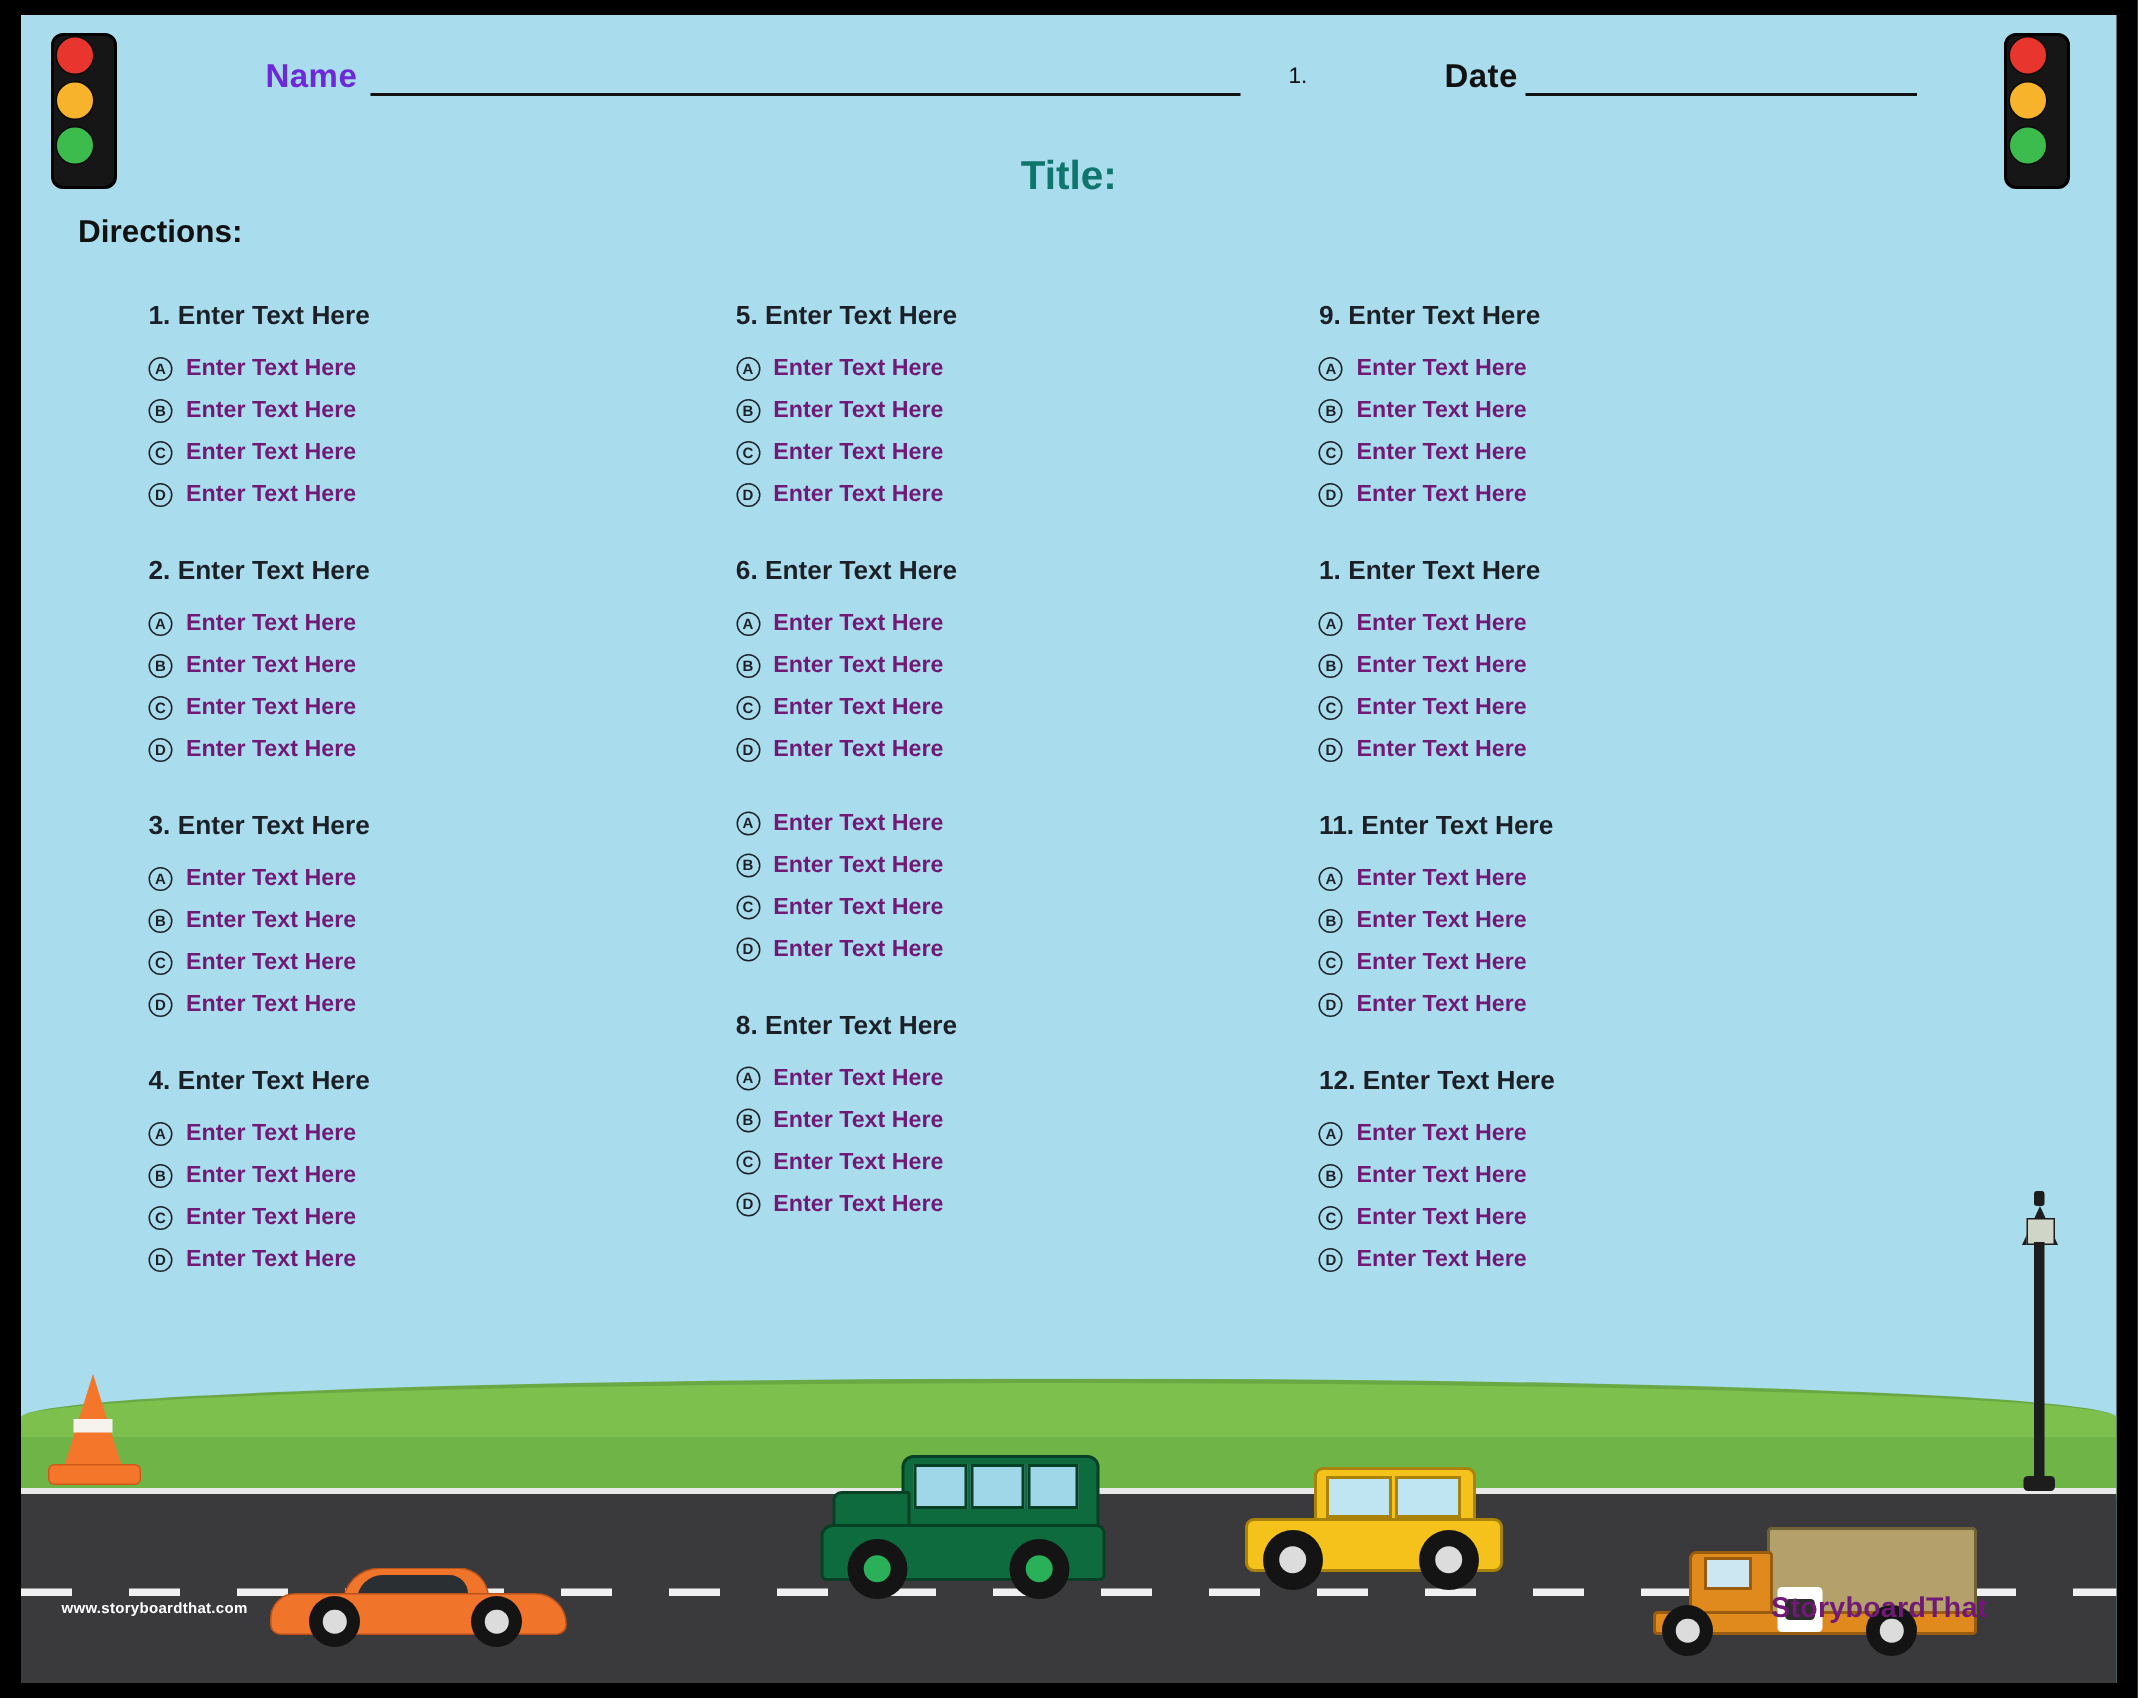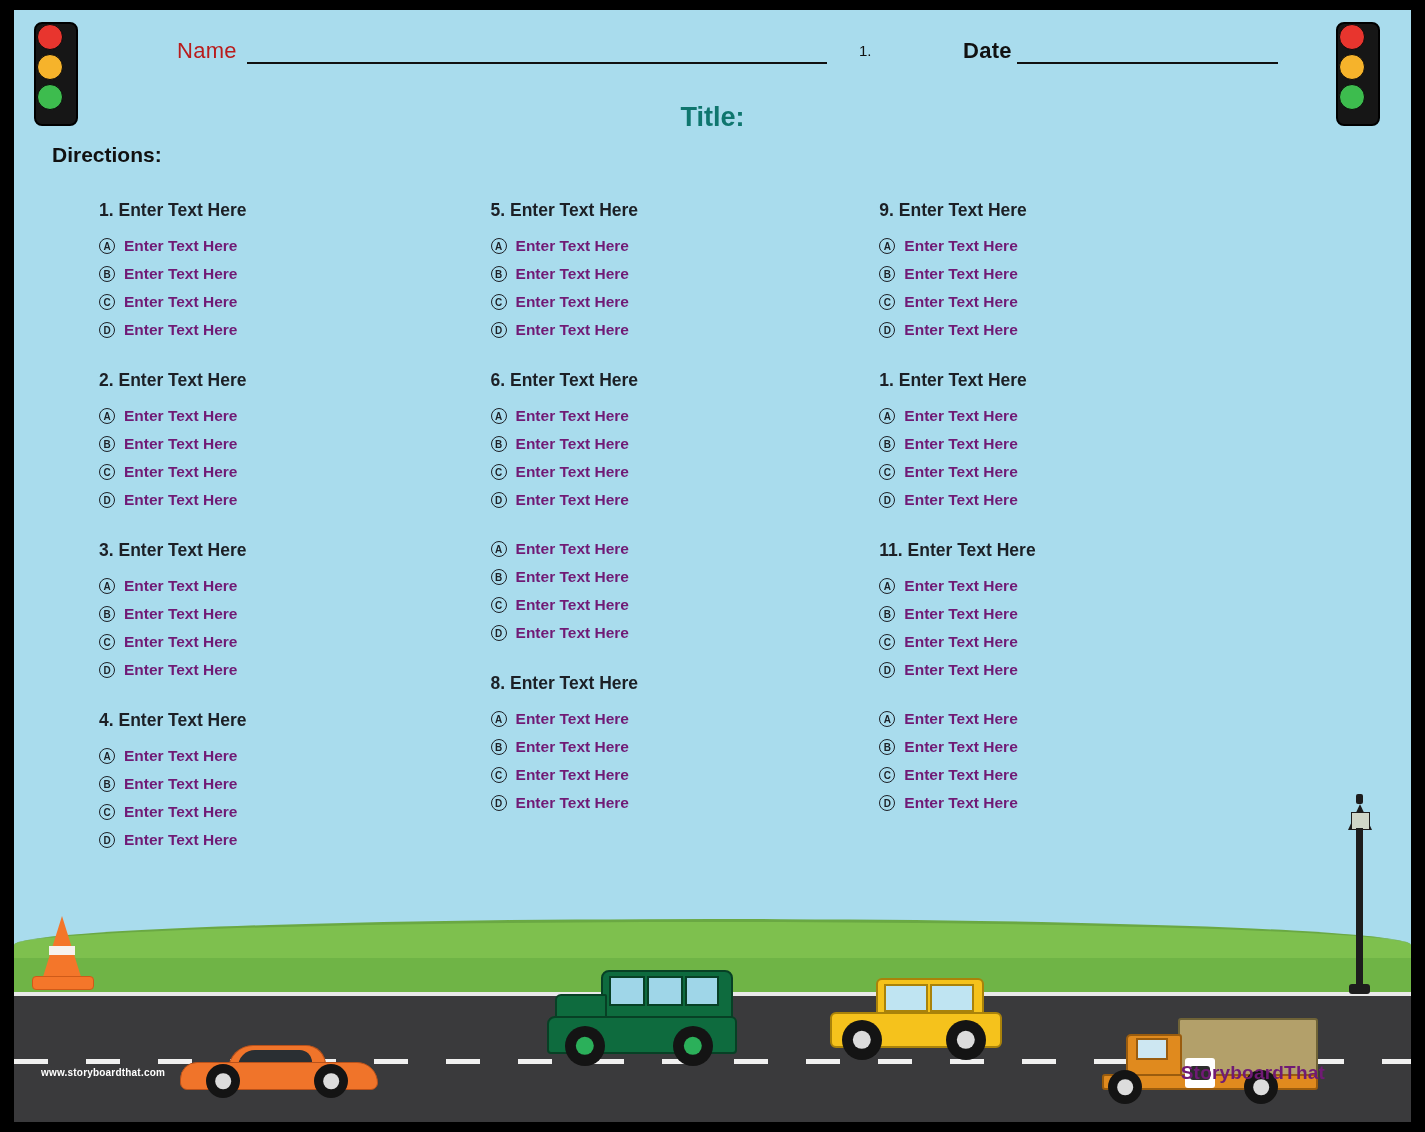--- a/index.html
+++ b/index.html
@@ -21,22 +21,22 @@
     width: 1397px;
     height: 1112px;
     background: #a9dced;
     overflow: hidden;
   }
   .name-label {
     position: absolute;
     left: 163px;
     top: 28px;
     font-size: 22px;
-    font-weight: normal;
-    color: #b91c1c;
+    font-weight: bold;
+    color: #6d28d9;
     letter-spacing: .3px;
   }
   .name-line {
     position: absolute;
     left: 233px;
     top: 52px;
     width: 580px;
     border-bottom: 2px solid #111;
   }
   .num-one {
@@ -606,20 +606,21 @@
         <div class="choice">
             <span class="bub">C</span>
             <span class="choice-txt">Enter Text Here</span>
           </div>
         <div class="choice">
             <span class="bub">D</span>
             <span class="choice-txt">Enter Text Here</span>
           </div>
       </div>
       <div class="q-block">
+        <div class="q-title">12. Enter Text Here</div>
         <div class="choice">
             <span class="bub">A</span>
             <span class="choice-txt">Enter Text Here</span>
           </div>
         <div class="choice">
             <span class="bub">B</span>
             <span class="choice-txt">Enter Text Here</span>
           </div>
         <div class="choice">
             <span class="bub">C</span>

